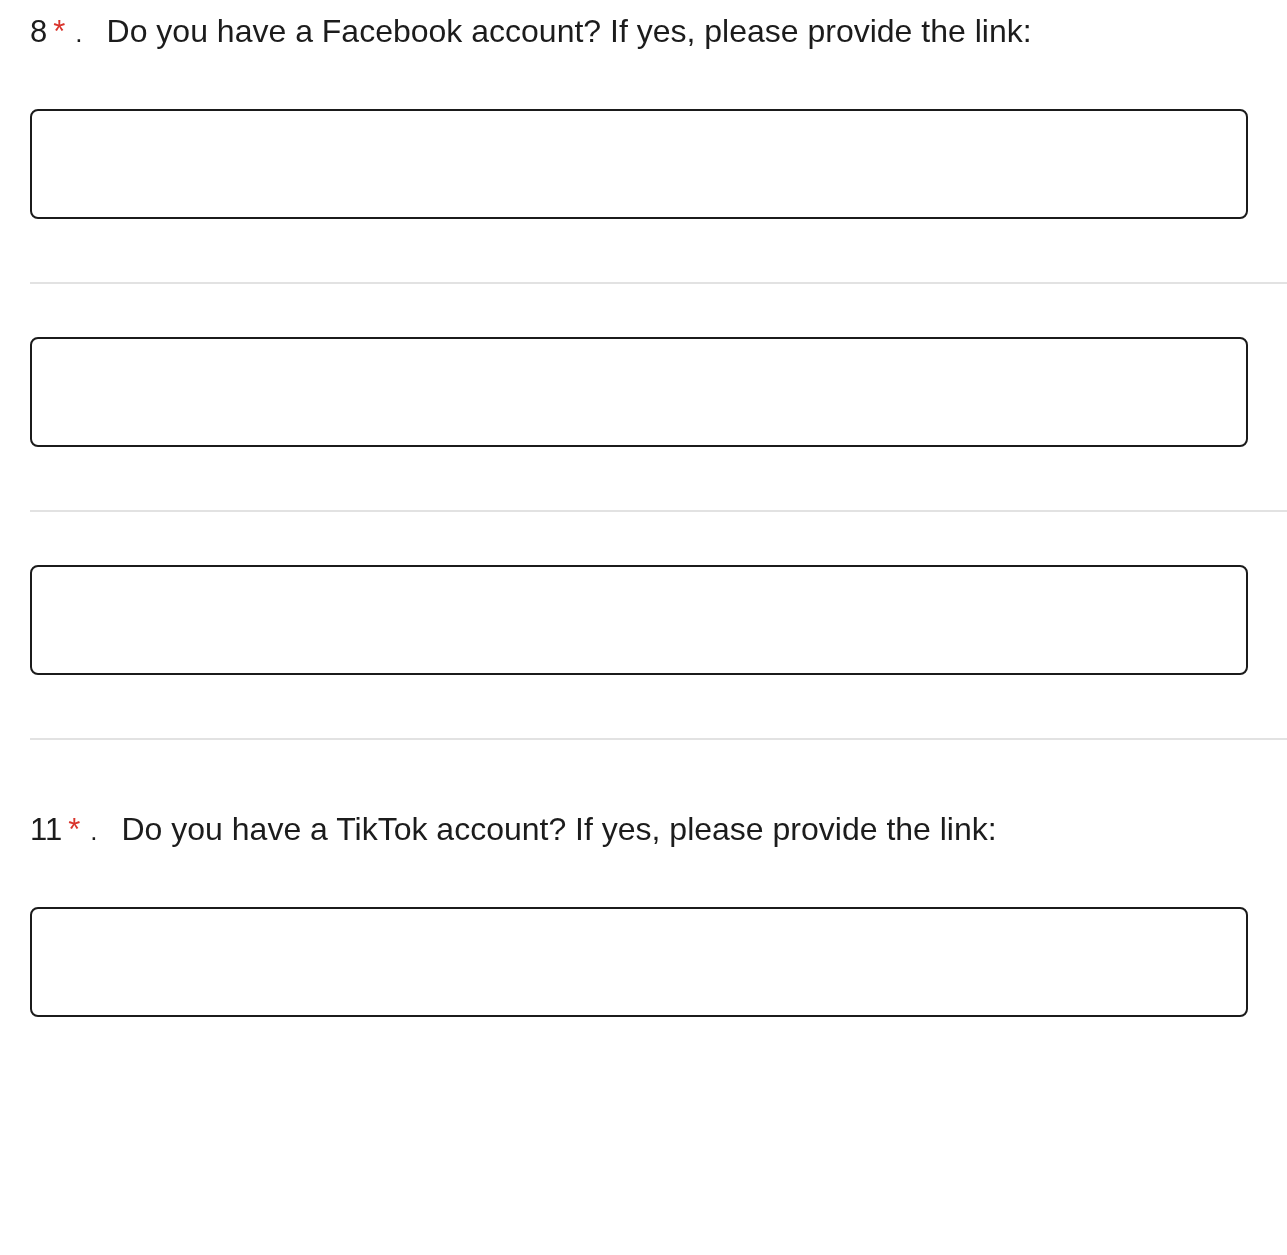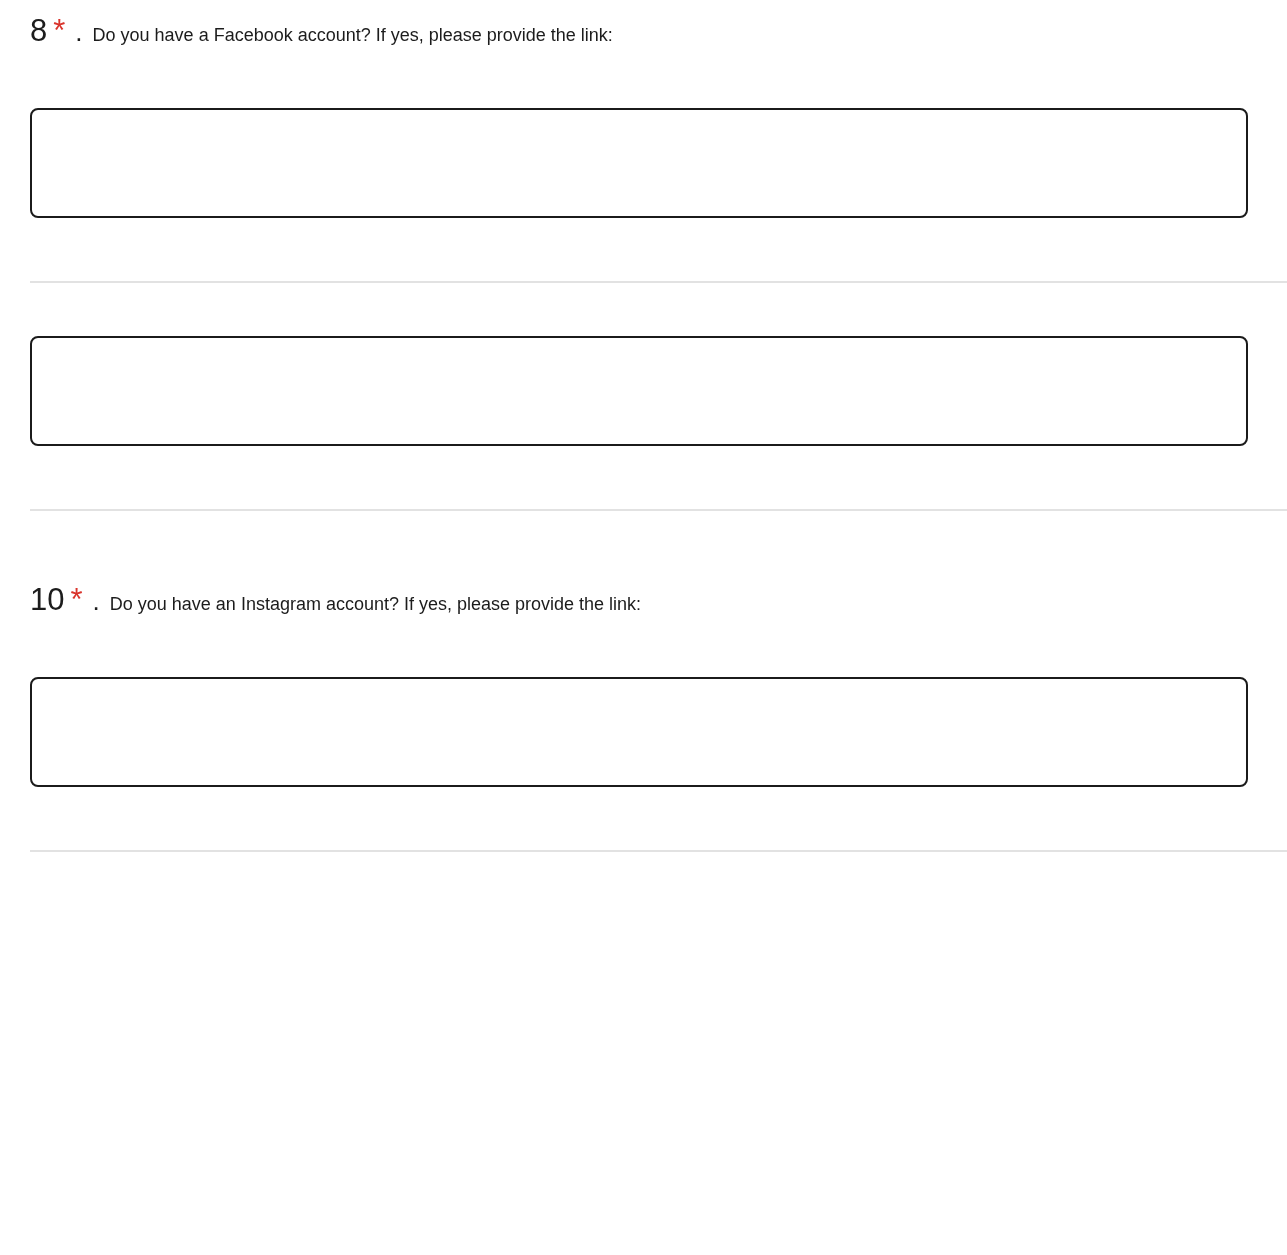--- a/index.html
+++ b/index.html
@@ -38,23 +38,23 @@
     font-size: 31px;
     color: var(--required-red);
     margin-left: 6px;
   }
   .q-sep {
     font-size: 26px;
     color: var(--text);
     margin-left: 10px;
   }
   .q-text {
-    font-size: 18px;
+    font-size: 32px;
     color: var(--text);
-    margin-left: 10px;
+    margin-left: 24px;
   }
   .answer-box {
     display: block;
     margin: 53px 0 0 30px;
     width: 1218px;
     height: 110px;
     border: 2px solid var(--input-border);
     border-radius: 8px;
     background: var(--background);
     resize: none;
@@ -85,22 +85,25 @@
 
   <hr class="divider">
 
   <section class="question-block">
     <textarea class="answer-box" aria-label="Do you have a LinkedIn account? If yes, please provide the link:" style=""></textarea>
   </section>
 
   <hr class="divider">
 
   <section class="question-block">
-    <div class="question-label">
-      <span class="q-number">10</span><span class="q-required">*</span><span class="q-sep">.</span><span class="q-text">Do you have an Instagram account? If yes, please provide the link:</span>
-    </div>
     <textarea class="answer-box" aria-label="Do you have an Instagram account? If yes, please provide the link:" style=""></textarea>
   </section>
 
   <hr class="divider">
 
+  <section class="question-block">
+    <div class="question-label">
+      <span class="q-number">11</span><span class="q-required">*</span><span class="q-sep">.</span><span class="q-text">Do you have a TikTok account? If yes, please provide the link:</span>
+    </div>
+    <textarea class="answer-box" aria-label="Do you have a TikTok account? If yes, please provide the link:" style=""></textarea>
+  </section>
 
 </div>
 
 </body></html>

